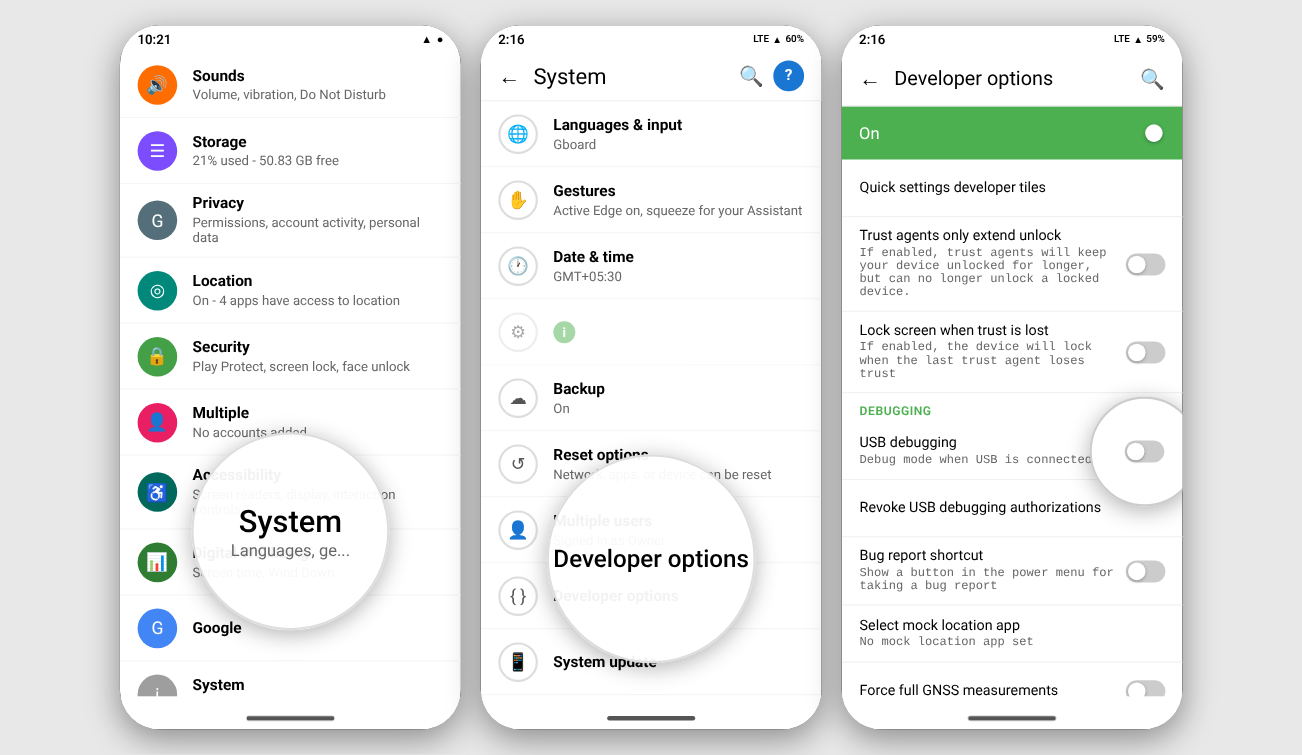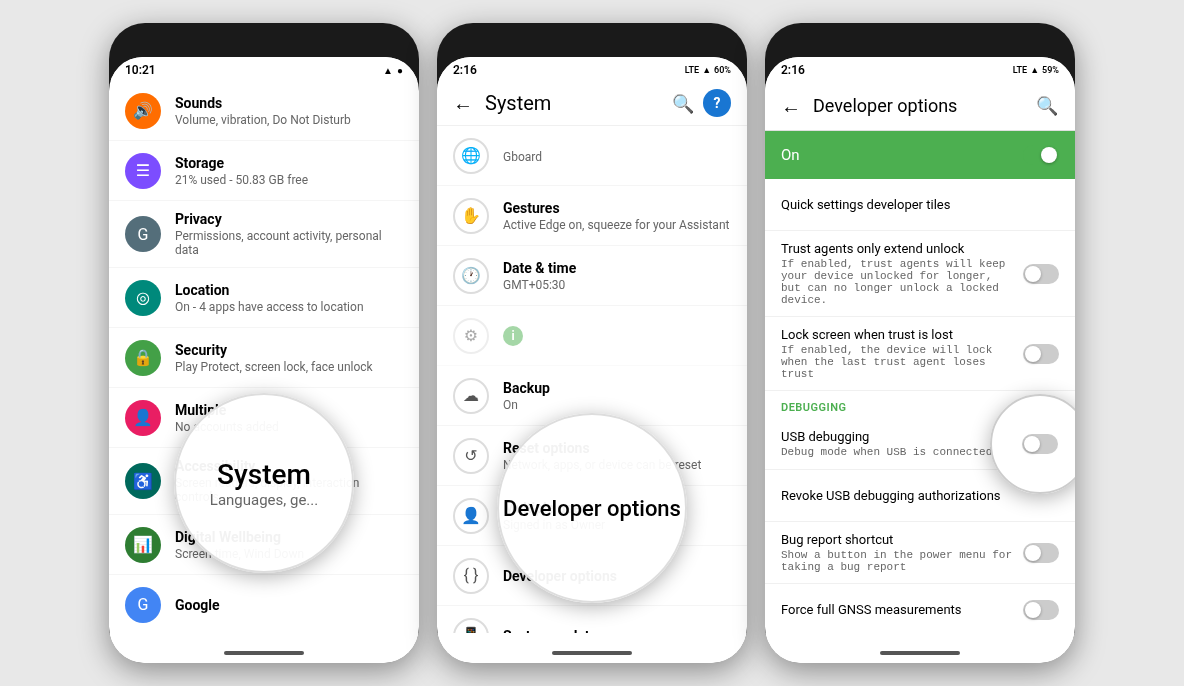--- a/index.html
+++ b/index.html
@@ -25,21 +25,20 @@
       overflow: hidden;
       flex-shrink: 0;
     }
 
     .phone-screen {
       background: #fff;
       position: absolute;
       top: 0; left: 0; right: 0; bottom: 0;
       border-radius: 34px;
       overflow: hidden;
-      margin-top: 34px;
     }
 
     
     .status-bar {
       display: flex;
       justify-content: space-between;
       align-items: center;
       padding: 6px 16px 4px;
       font-size: 11px;
       font-weight: 600;
@@ -415,20 +414,21 @@
         <span class="back-arrow">←</span>
         <span class="settings-title">System</span>
         <span class="search-icon-header">🔍</span>
         <span style="margin-left:8px;width:28px;height:28px;border-radius:50%;background:#1976d2;color:#fff;display:flex;align-items:center;justify-content:center;font-size:14px;font-weight:bold;">?</span>
       </div>
 
       <div style="overflow-y:auto;height:calc(100% - 50px);">
         <div class="settings-item">
           <div class="item-icon" style="background:none;border:2px solid #ddd;color:#555;">🌐</div>
           <div class="item-text">
+            <div class="item-title">Languages &amp; input</div>
             <div class="item-subtitle">Gboard</div>
           </div>
         </div>
 
         <div class="settings-item">
           <div class="item-icon" style="background:none;border:2px solid #ddd;color:#555;">✋</div>
           <div class="item-text">
             <div class="item-title">Gestures</div>
             <div class="item-subtitle">Active Edge on, squeeze for your Assistant</div>
           </div>
@@ -567,20 +567,26 @@
         </div>
 
         <div class="dev-item">
           <div class="dev-item-text">
             <div class="dev-item-title">Bug report shortcut</div>
             <div class="dev-item-sub">Show a button in the power menu for taking a bug report</div>
           </div>
           <div class="toggle toggle-off"></div>
         </div>
 
+        <div class="dev-item">
+          <div class="dev-item-text">
+            <div class="dev-item-title">Select mock location app</div>
+            <div class="dev-item-sub">No mock location app set</div>
+          </div>
+        </div>
 
         <div class="dev-item">
           <div class="dev-item-text">
             <div class="dev-item-title">Force full GNSS measurements</div>
           </div>
           <div class="toggle toggle-off"></div>
         </div>
 
         <div class="dev-item">
           

